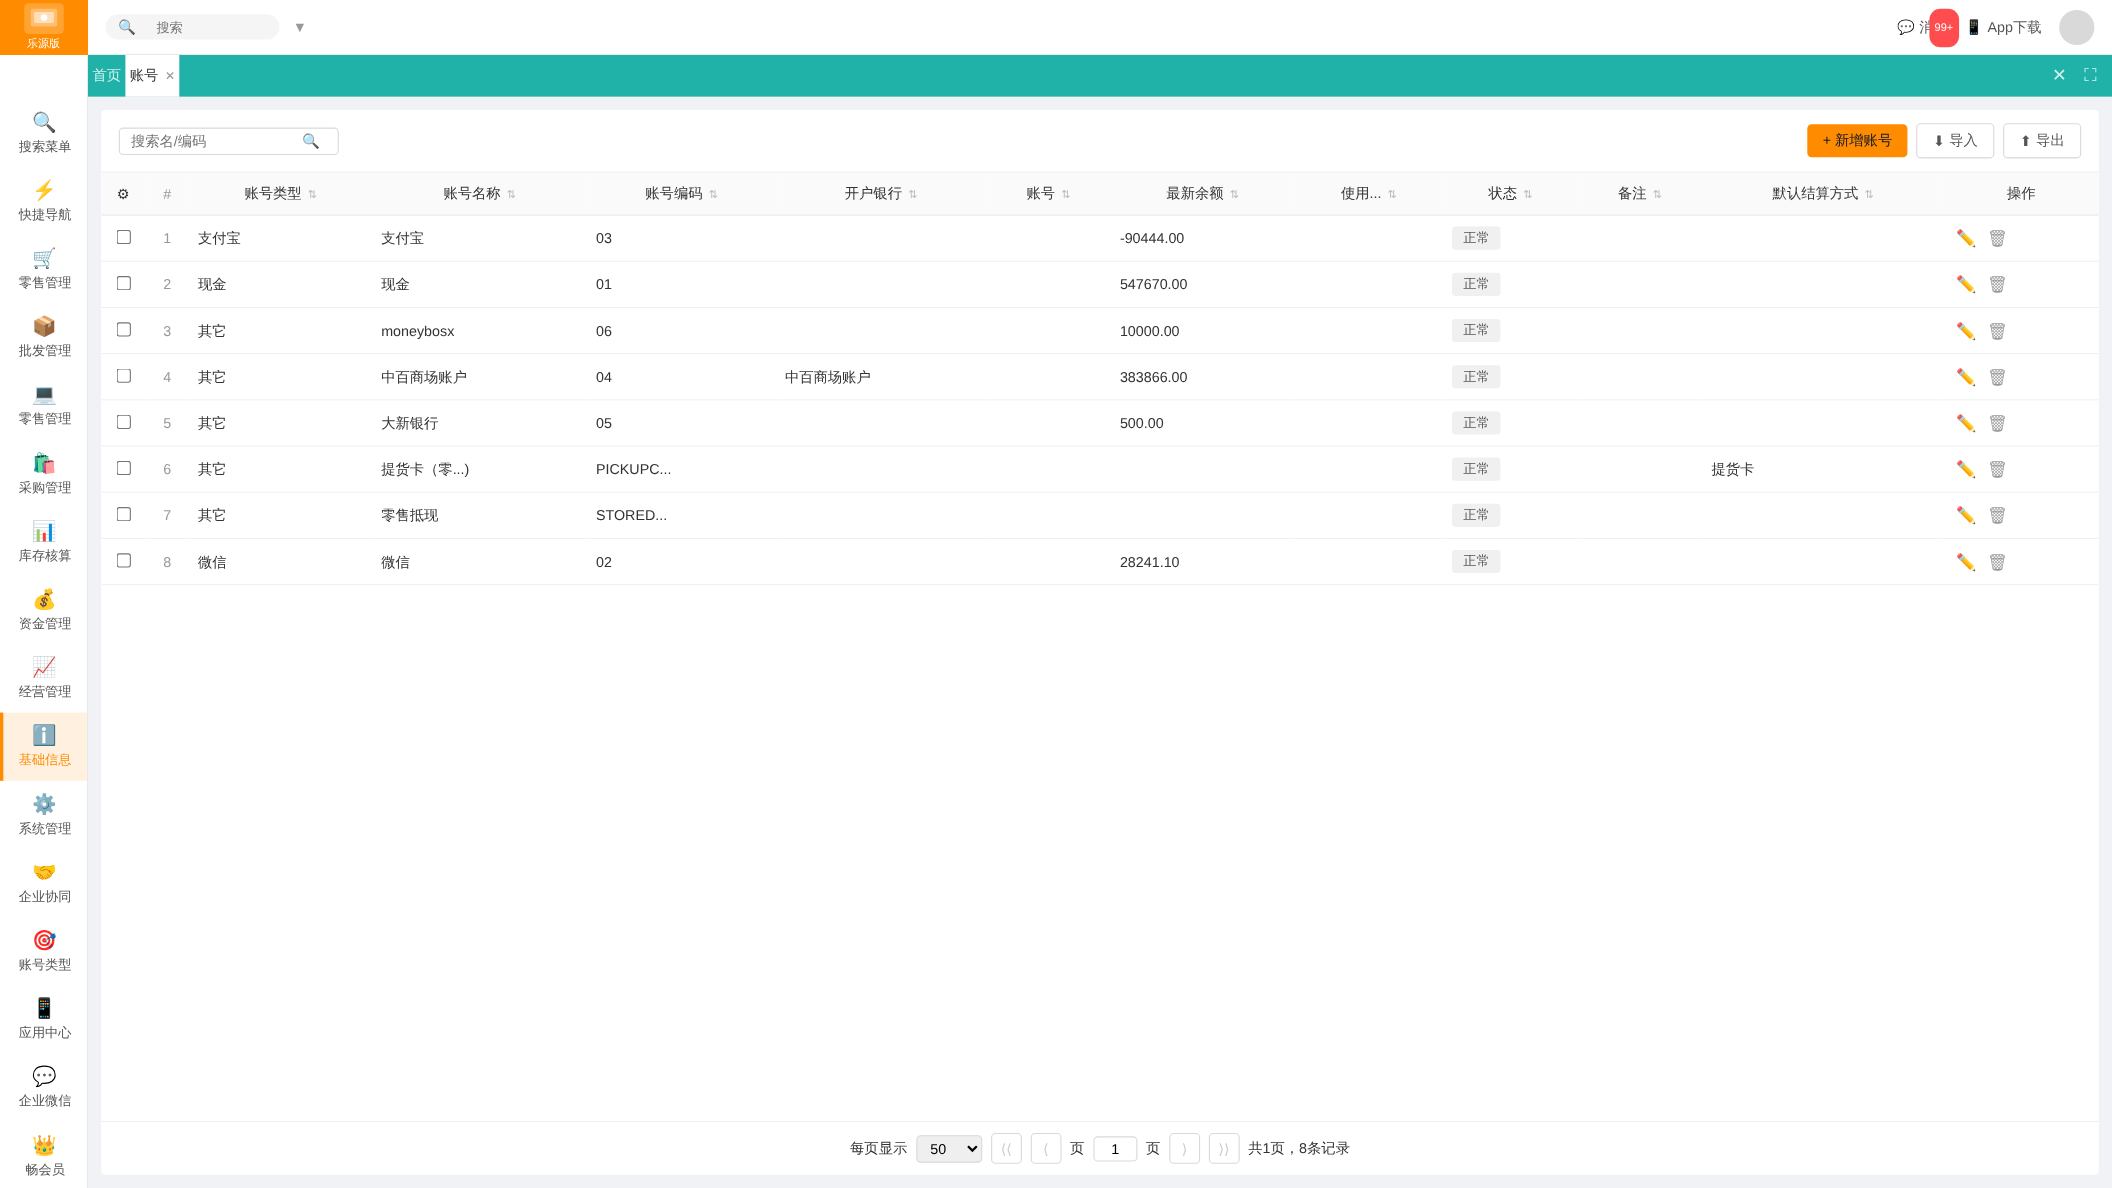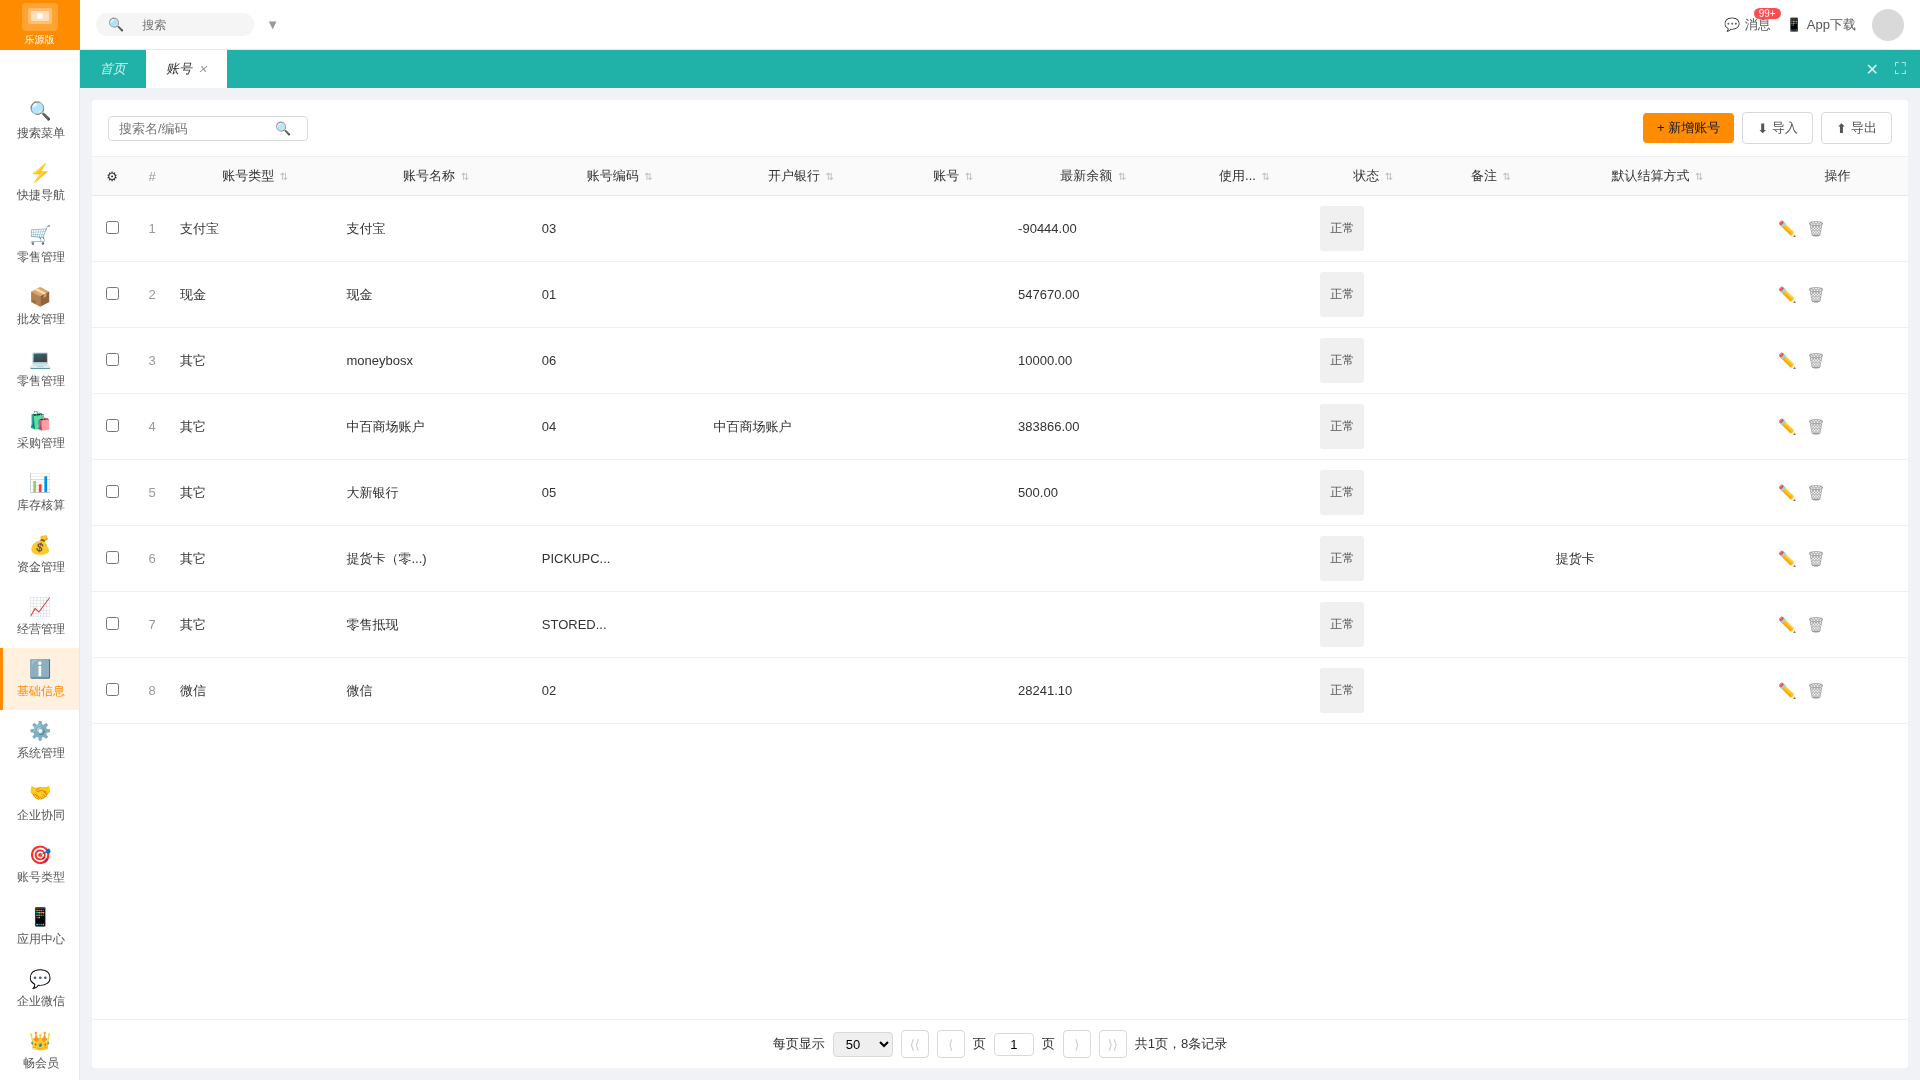--- a/index.html
+++ b/index.html
@@ -19,27 +19,27 @@
     
     .main { flex: 1; display: flex; flex-direction: column; overflow: hidden; }
 
     
     .topbar { height: 50px; background: #fff; display: flex; align-items: center; padding: 0 16px; border-bottom: 1px solid #e8e8e8; justify-content: space-between; flex-shrink: 0; }
     .topbar-left { display: flex; align-items: center; gap: 12px; }
     .topbar-search { display: flex; align-items: center; background: #f5f5f5; border-radius: 16px; padding: 4px 12px; gap: 6px; }
     .topbar-search input { border: none; background: transparent; outline: none; font-size: 12px; width: 100px; margin-left: 12px; }
     .topbar-right { display: flex; align-items: center; gap: 16px; }
     .topbar-msg { display: flex; align-items: center; gap: 4px; font-size: 13px; color: #555; cursor: pointer; position: relative; }
-    .badge { background: #ff4d4f; color: white; font-size: 10px; border-radius: 10px; padding: 0 5px; position: absolute; top: -8px; right: -10px; min-width: 18px; text-align: right; }
+    .badge { background: #ff4d4f; color: white; font-size: 10px; border-radius: 10px; padding: 12px 5px; position: absolute; top: -8px; right: -10px; min-width: 18px; text-align: right; }
     .topbar-app { display: flex; align-items: center; gap: 4px; font-size: 13px; color: #555; cursor: pointer; }
     .topbar-avatar { width: 32px; height: 32px; border-radius: 50%; background: #d9d9d9; cursor: pointer; overflow: hidden; }
 
     
     .tabbar { height: 38px; background: #20b2a8; display: flex; align-items: stretch; flex-shrink: 0; }
-    .tab { display: flex; align-items: center; padding: 0 20px; cursor: pointer; color: rgba(255,255,255,0.8); font-size: 13px; gap: 6px; font-style: italic; }
+    .tab { display: flex; align-items: center; padding: 0 4px; cursor: pointer; color: rgba(255,255,255,0.8); font-size: 13px; gap: 6px; }
     .tab.active { background: #fff; color: #333; }
     .tab-close { font-size: 11px; color: #999; cursor: pointer; }
     .tabbar-actions { margin-left: auto; display: flex; align-items: center; padding-right: 8px; gap: 4px; }
     .tabbar-action-btn { background: none; border: none; cursor: pointer; color: rgba(255,255,255,0.8); font-size: 16px; padding: 2px 6px; }
 
     
     .content { flex: 1; display: flex; flex-direction: column; overflow: hidden; background: #f0f2f5; }
     .content-inner { flex: 1; background: #fff; margin: 12px; border-radius: 4px; display: flex; flex-direction: column; overflow: hidden; }
 
     
@@ -52,21 +52,21 @@
 
     
     .table-container { flex: 1; overflow: auto; }
     table { width: 100%; border-collapse: collapse; }
     thead tr { background: #fafafa; border-bottom: 1px solid #e8e8e8; }
     th { padding: 10px 8px; text-align: center; font-weight: 500; color: #333; font-size: 13px; border-bottom: 1px solid #e8e8e8; white-space: nowrap; }
     th .sort-icon { color: #bbb; margin-left: 2px; font-size: 10px; }
     td { padding: 10px 8px; border-bottom: 1px solid #f0f0f0; color: #333; font-size: 13px; }
     .col-num { color: #999; text-align: center; width: 40px; }
     .col-settings { width: 40px; text-align: center; }
-    .status-badge { display: inline-block; background: #f0f0f0; color: #555; border-radius: 3px; padding: 14px 10px; font-size: 12px; }
+    .status-badge { display: inline-block; background: #f0f0f0; color: #555; border-radius: 3px; padding: 2px 10px; font-size: 12px; }
     .action-icon { cursor: pointer; color: #999; font-size: 15px; margin: 0 3px; }
 
     
     .pagination { display: flex; align-items: center; justify-content: center; padding: 10px 16px; border-top: 1px solid #f0f0f0; gap: 8px; font-size: 13px; color: #333; }
     .pagination-btn { width: 28px; height: 28px; display: flex; align-items: center; justify-content: center; border: 1px solid #d9d9d9; border-radius: 4px; cursor: pointer; background: #fff; color: #555; }
     .pagination-btn.disabled { color: #ccc; cursor: not-allowed; }
     .pagination-input { width: 40px; text-align: center; border: 1px solid #d9d9d9; border-radius: 4px; padding: 3px; font-size: 13px; }
     .per-page-select { border: 1px solid #d9d9d9; border-radius: 4px; padding: 3px 8px; font-size: 13px; cursor: pointer; }
   </style>
 </head>

